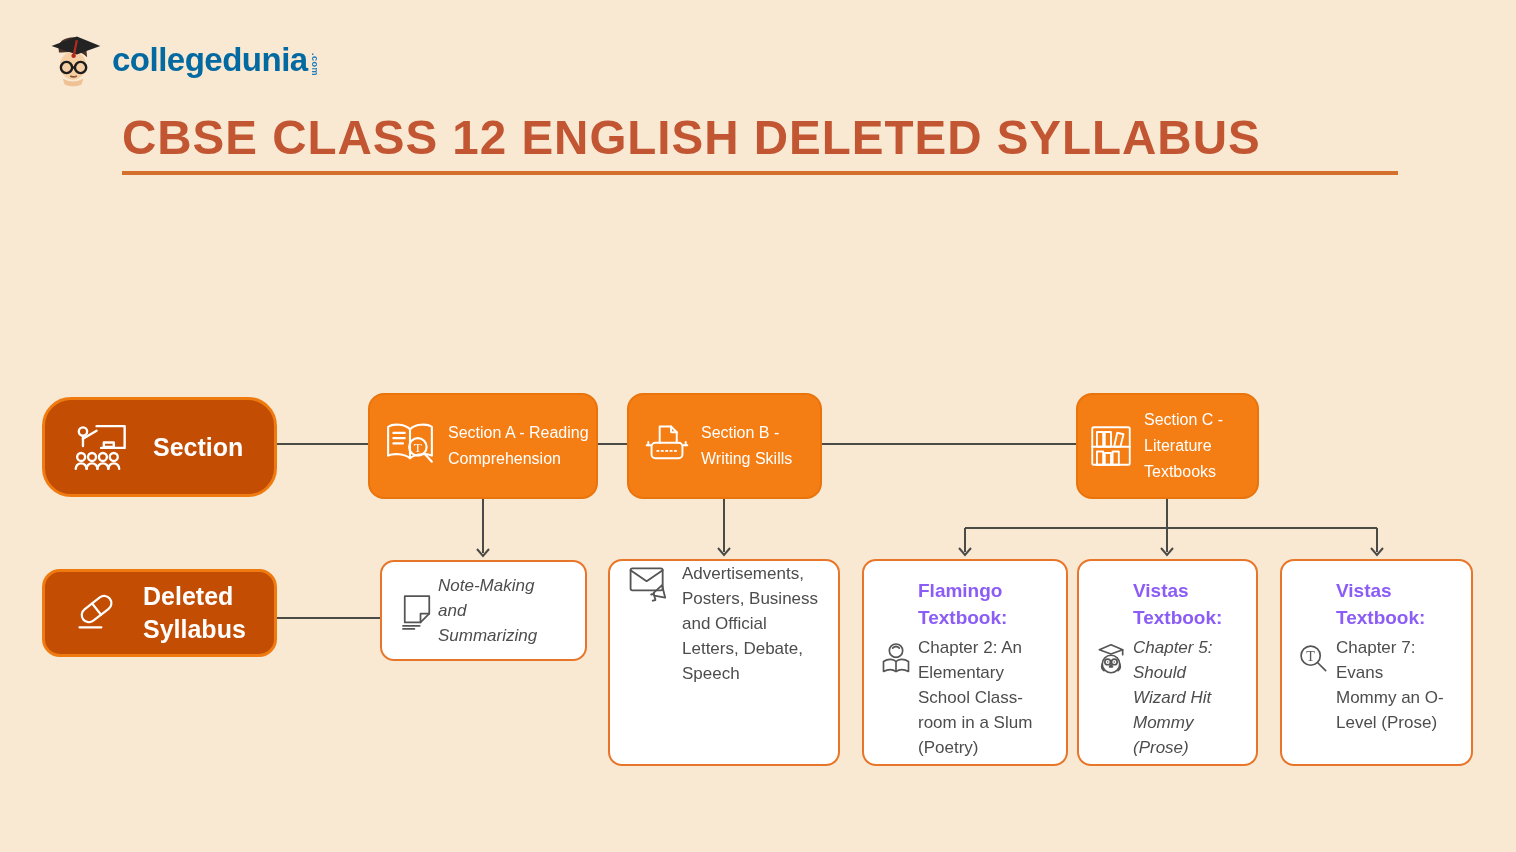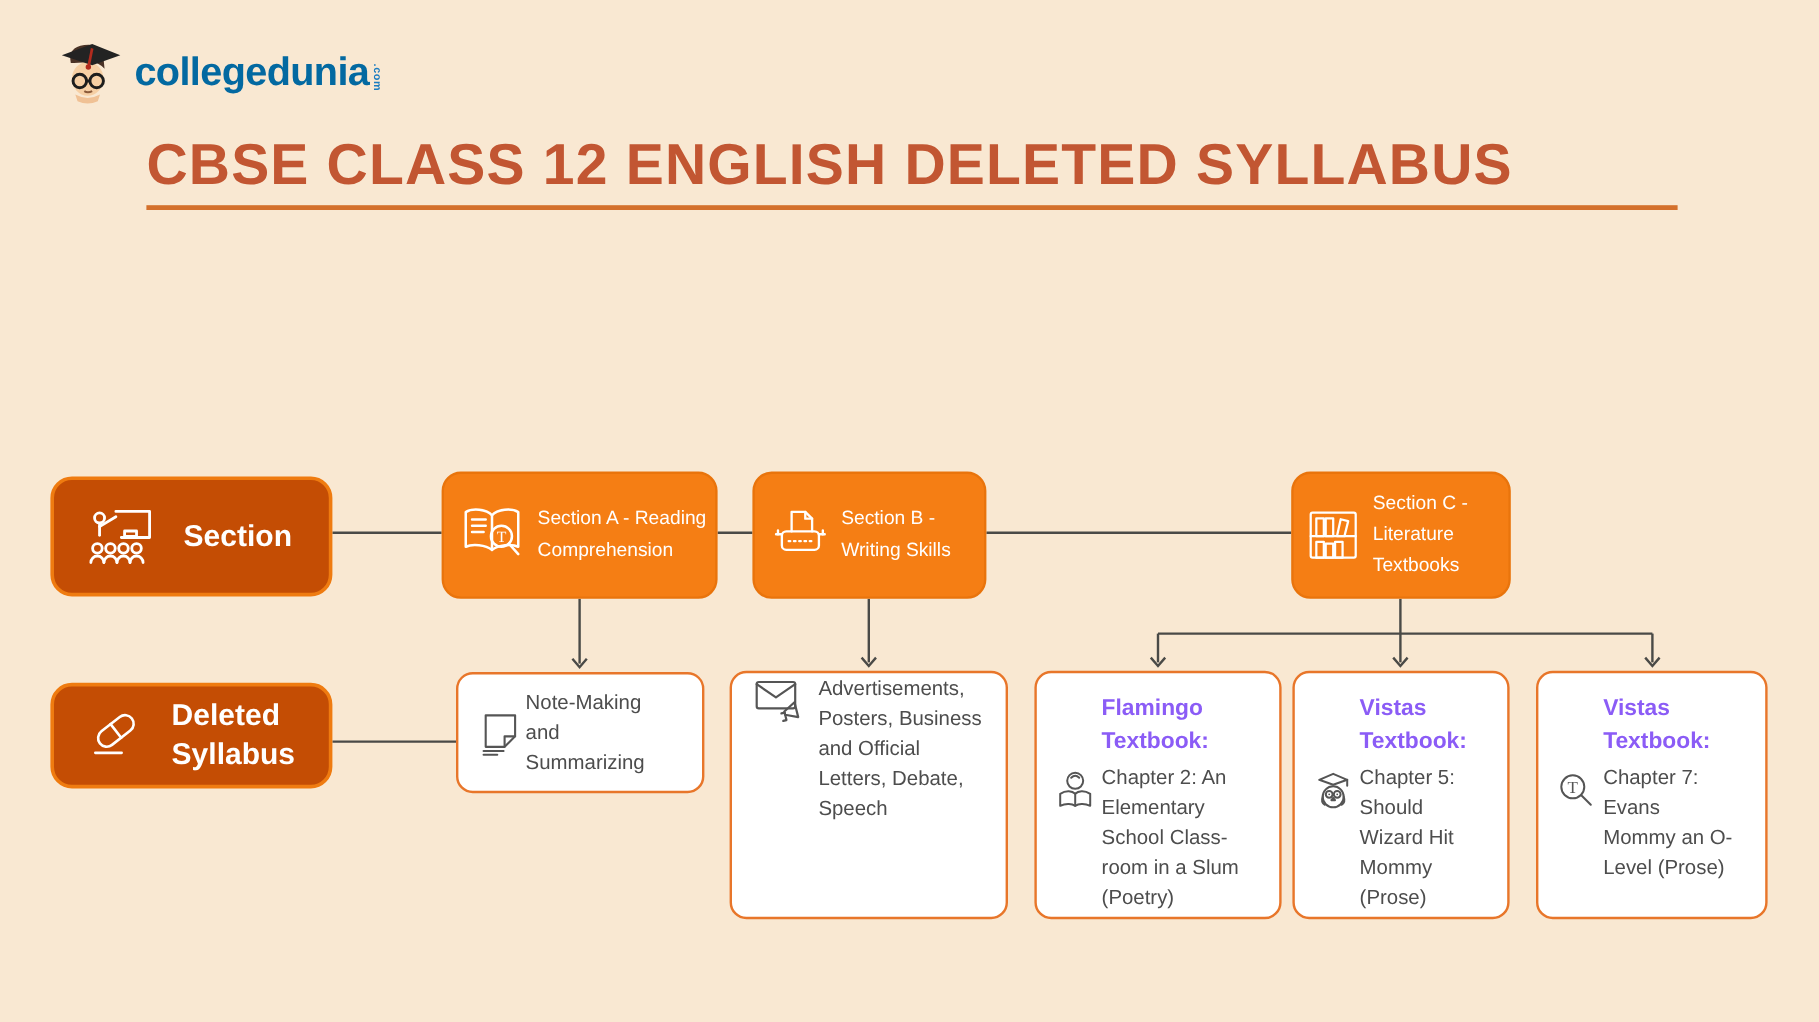--- a/index.html
+++ b/index.html
@@ -24,48 +24,48 @@
   
   .node { position:absolute; display:flex; align-items:center; }
   .dark { background:#c44d04; border:3px solid #ef7b10; border-radius:18px; color:#fff; }
   .bright { background:#f57e14; border:2px solid #e9740c; border-radius:16px; color:#fff; }
   .card { position:absolute; background:#ffffff; border:2px solid #e8762a; border-radius:14px; color:#4d4d4d; }
 
   .hdr-label { font-size:25px; font-weight:bold; line-height:33px; }
   .sec-label { font-size:16px; font-weight:normal; line-height:26px; }
 
   
-  .box-section      { left:42px;  top:397px; width:235px; height:100px; padding-left:28px; gap:22px; }
+  .box-section      { left:42px;  top:397px; width:235px; height:100px; padding-left:28px; gap:22px;border-radius:29px; }
   .box-deleted      { left:42px;  top:569px; width:235px; height:88px; padding-left:26px; gap:18px; }
   .box-deleted .hdr-label { width:118px; }
 
   
   .box-secA { left:368px;  top:393px; width:230px; height:106px; padding-left:12px; gap:10px; }
   .box-secA .sec-label { width:162px; }
   .box-secB { left:627px;  top:393px; width:195px; height:106px; padding-left:12px; gap:8px; }
   .box-secB .sec-label { width:132px; }
   .box-secC { left:1076px; top:393px; width:183px; height:106px; padding-left:8px;  gap:8px; }
   .box-secC .sec-label { width:118px; }
   .sec-icon { flex:0 0 auto; }
 
   
-  .card-note     { left:380px;  top:560px; width:207px; height:101px; display:flex; align-items:center; padding-left:14px; gap:0; }
+  .card-note     { left:380px;  top:560px; width:207px; height:101px; display:flex; align-items:center; padding-left:14px; gap:0;font-style:italic; }
   .card-adv      { left:608px;  top:559px; width:232px; height:207px; display:flex; align-items:flex-start; padding-left:16px; gap:12px; }
   .card-flamingo { left:862px;  top:559px; width:206px; height:207px; }
   .card-vistas1  { left:1077px; top:559px; width:181px; height:207px; }
   .card-vistas2  { left:1280px; top:559px; width:193px; height:207px; }
 
   .card-body { font-size:17px; line-height:25px; }
   .card-note .card-body { width:128px; }
   .card-adv  .card-body { width:140px; }
 
   .titled { padding:16px 8px 0 54px; }
   .card-title { font-size:19px; font-weight:bold; line-height:27px; color:#8b5cf6; width:112px; margin-bottom:4px; }
   .titled .card-body { width:128px; }
-  .card-vistas1 .card-body { width:104px; }
+  .card-vistas1 .card-body { width:104px;font-style:italic; }
   .card-vistas2 .card-body { width:108px; }
   .side-icon { position:absolute; left:12px; top:78px; }
 </style>
 </head>
 <body>
 
 <div class="canvas">
 
   <svg class="connectors" viewBox="0 0 1516 852" fill="none" stroke="#4a4a47" stroke-width="2">
     <path d="M277 444 H368"></path>

